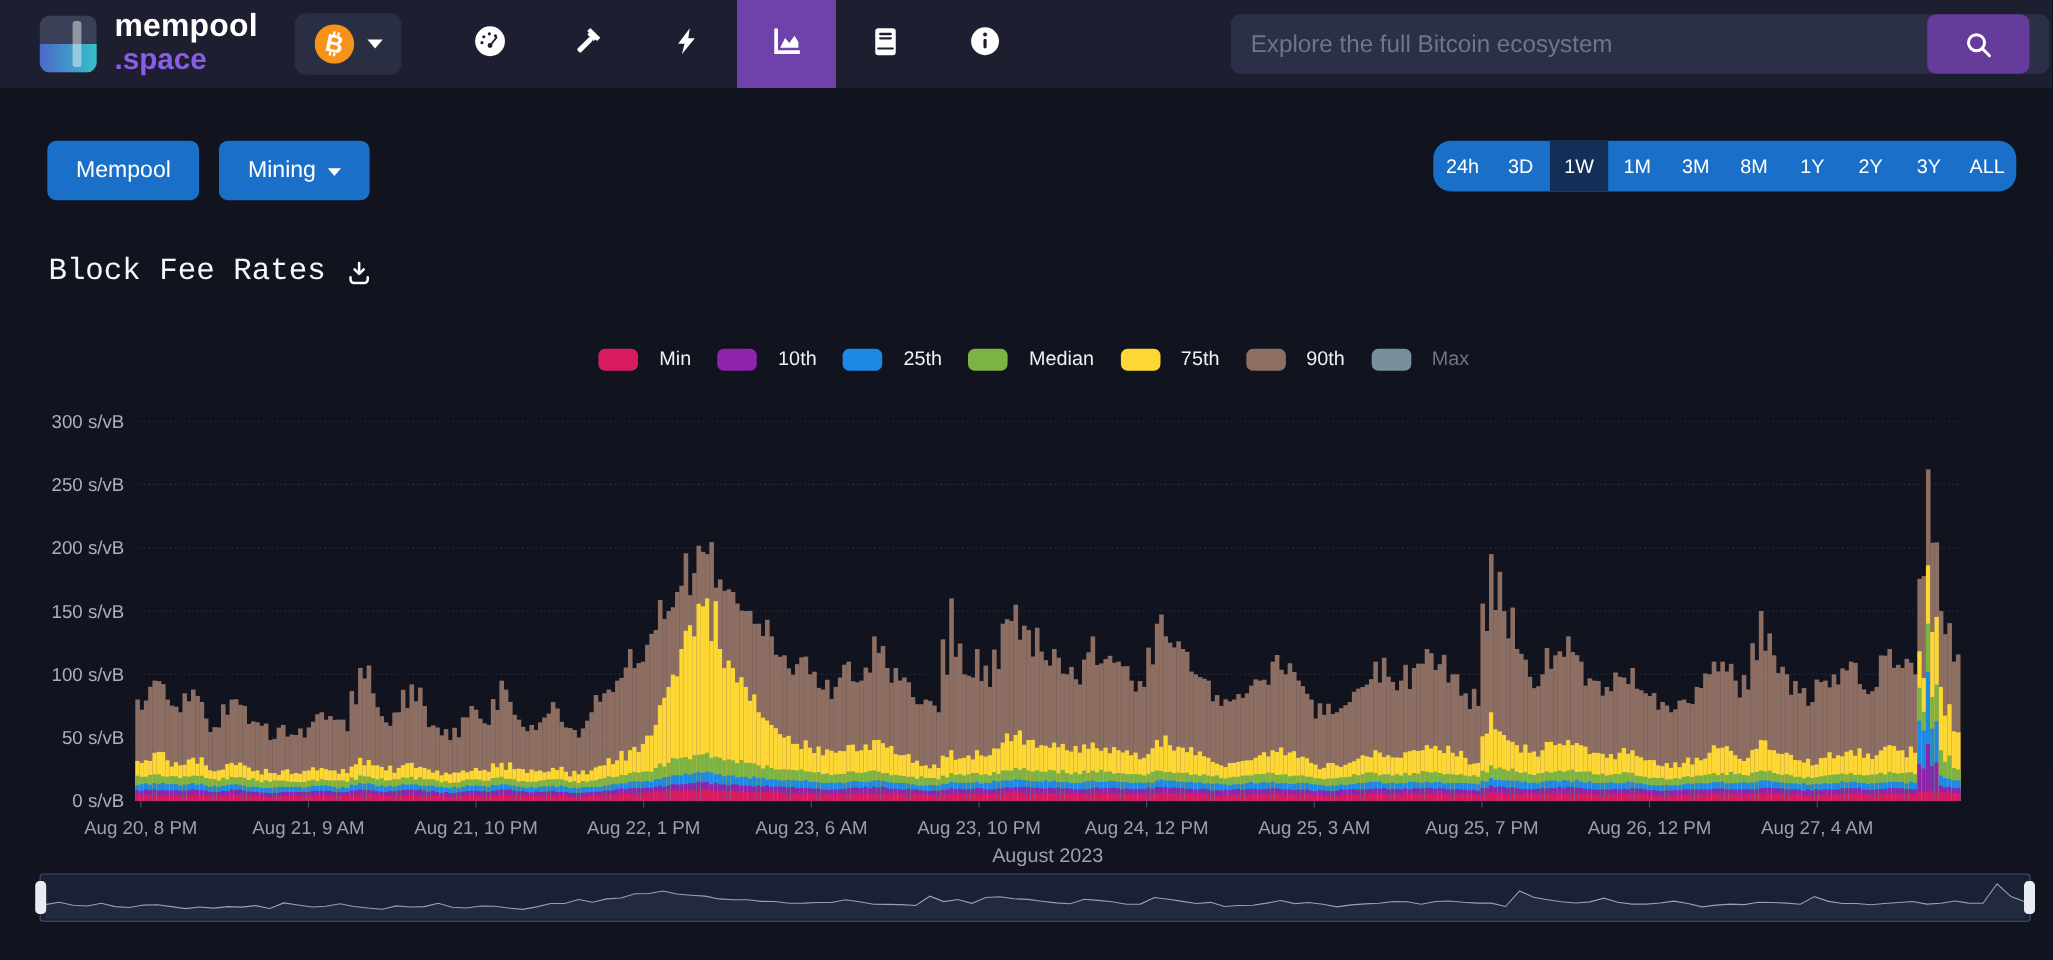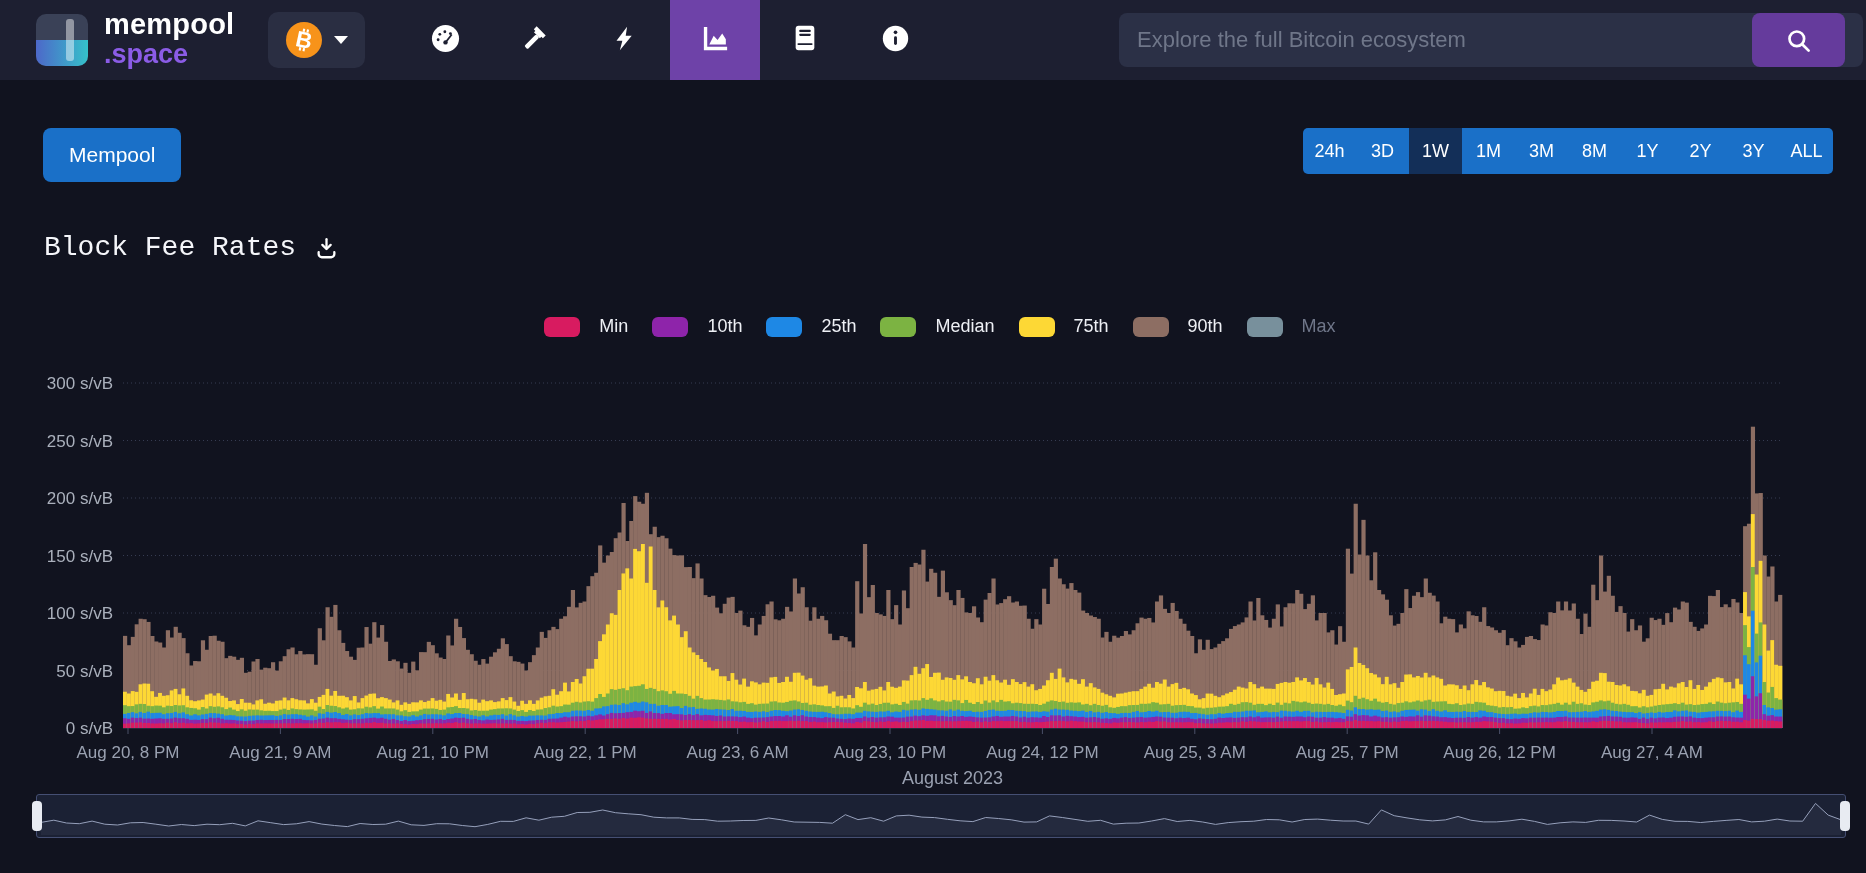--- a/index.html
+++ b/index.html
@@ -26,21 +26,21 @@
   .search-btn { position:absolute; left:633px; top:0; width:93px; height:54px; background:#653b9c; border:none;
     border-radius:8px; display:flex; align-items:center; justify-content:center; cursor:pointer; }
 
   
   .toolbar { position:absolute; left:0; top:128px; width:1866px; height:56px; }
   .btn-group { position:absolute; left:43px; top:0; display:flex; gap:18px; }
   .blue-btn { height:54px; padding:0 26px; background:#1a70c8; color:#fff; border:none; border-radius:8px;
     font-size:21px; font-family:"Liberation Sans",sans-serif; display:flex; align-items:center; gap:11px; cursor:pointer; }
   .blue-btn .caret { border-left-width:6px; border-right-width:6px; border-top-width:7px; margin-top:3px; }
   .range-selector { position:absolute; left:1303px; top:0; width:530px; height:46px; background:#1a70c8;
-    border-radius:5px; display:flex; overflow:hidden; }
+    border-radius:16px; display:flex; overflow:hidden; }
   .range-cell { flex:1 1 0; display:flex; align-items:center; justify-content:center; color:#fff;
     font-size:18px; font-weight:500; cursor:pointer; }
   .range-cell.active { background:#132f58; }
 
   
   .title-row { position:absolute; left:44px; top:228px; display:flex; align-items:center; gap:16px; }
   .page-title { color:#f5f6fa; font-size:28px; font-weight:400;font-family:Liberation Mono, monospace; }
   .dl-btn { background:none; border:none; cursor:pointer; padding:2px; margin-top:6px; }
 
   
@@ -155,20 +155,24 @@
           <path d="M15.5 15.5L21 21" stroke-linecap="round"></path>
         </svg>
       </button>
     </form>
   </header>
 
   <div class="toolbar">
     <div class="btn-group">
         <button class="blue-btn">
           <span>Mempool</span>
+        </button>
+        <button class="blue-btn">
+          <span>Mining</span>
+          <span class="caret"></span>
         </button>
       </div>
     <div class="range-selector">
         <div class="range-cell">24h</div>
         <div class="range-cell">3D</div>
         <div class="range-cell active">1W</div>
         <div class="range-cell">1M</div>
         <div class="range-cell">3M</div>
         <div class="range-cell">8M</div>
         <div class="range-cell">1Y</div>

